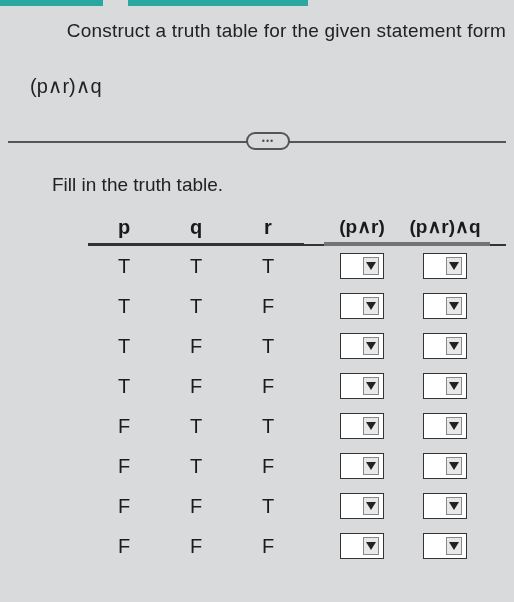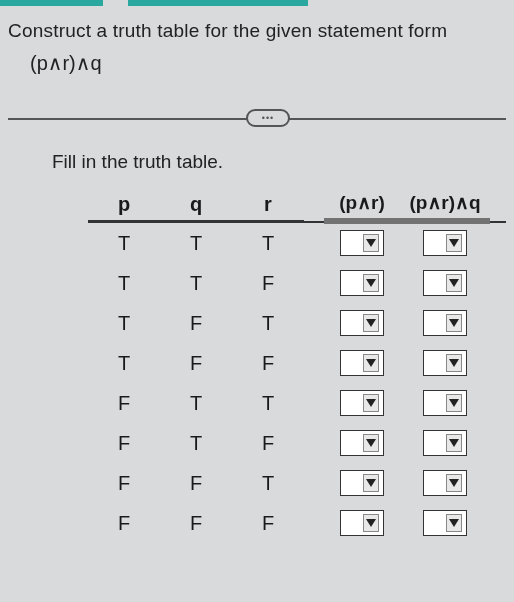--- a/index.html
+++ b/index.html
@@ -16,22 +16,23 @@
   .top-bar {
     height: 6px;
     background: linear-gradient(to right, #2aa8a0 0%, #2aa8a0 20%, #d8dadc 20%, #d8dadc 25%, #2aa8a0 25%, #2aa8a0 60%, #d8dadc 60%);
   }
   .content {
     padding: 14px 8px 0 8px;
   }
   .question {
     font-size: 19px;
     color: #222;
-    margin-bottom: 9px;
+    margin-bottom: 32px;
     letter-spacing: 0.2px;
+    text-align: right;
   }
   .expr {
     font-size: 20px;
     color: #222;
     margin: 0 0 34px 22px;
   }
   .divider-wrap {
     position: relative;
     height: 20px;
     margin-bottom: 22px;
@@ -93,21 +94,21 @@
   .col-prq {
     width: 90px;
     text-align: center;
     font-size: 19px;
   }
   .tt-head .col-p, .tt-head .col-q, .tt-head .col-r {
     border-bottom: 2px solid #333;
     padding-bottom: 4px;
   }
   .tt-head .col-pr, .tt-head .col-prq {
-    border-bottom: 6px solid #737373;
+    border-bottom: 4px solid #737373;
     padding-bottom: 4px;
   }
   .dd {
     display: inline-flex;
     align-items: center;
     justify-content: flex-end;
     width: 44px;
     height: 26px;
     background: #fff;
     border: 1px solid #333;

